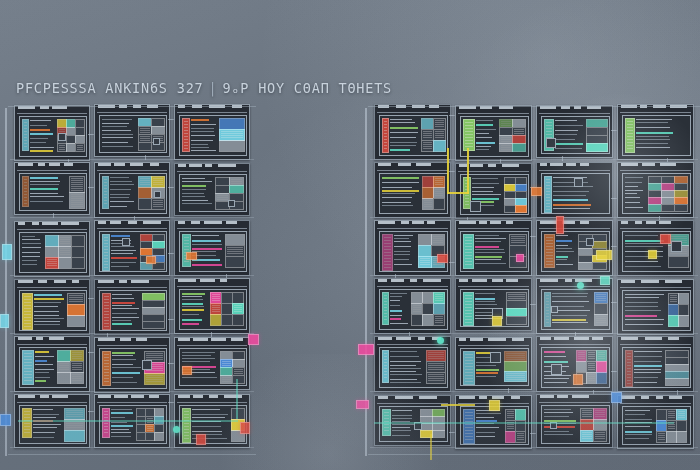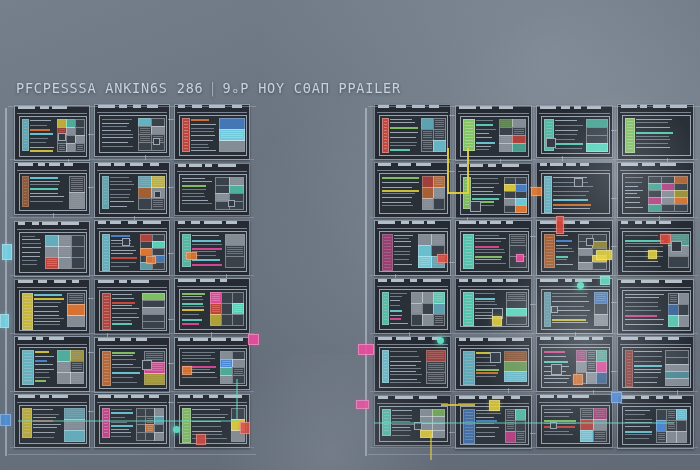--- a/index.html
+++ b/index.html
@@ -67,21 +67,21 @@
                rgba(110,120,132,0) 78%,rgba(110,120,132,.10) 100%);
   }
 </style>
 </head>
 <body>
 
 <div id="stage">
 
   <div id="hdr">
     <div id="subtitle">
-      <span>PFCPESSSA  ANKIN6S  286</span><span class="sep">|</span><span>9ₒP HOY CΘAП PРAILER</span>
+      <span>PFCPESSSA  ANKIN6S  327</span><span class="sep">|</span><span>9ₒP HOY CΘAП TΘHETS</span>
     </div>
   </div>
 
   <div id="canvas">
     <div id="gen">
         <div class="railL" style="left: 5px; top: 4px; width: 2px; height: 348px; background: rgb(194, 206, 219); opacity: 0.55;"></div>
         <div class="cell" style="left: 14px; top: 1px; width: 74px; height: 54px;">
           <div class="tick" style="left: 3px; top: 0px; width: 17px; background: rgb(207, 217, 227);"></div>
           <div class="tick" style="left: 25px; top: 0px; width: 9px; background: rgb(207, 217, 227);"></div>
           <div class="tick" style="left: 37px; top: 0px; width: 15px; background: rgb(207, 217, 227);"></div>

